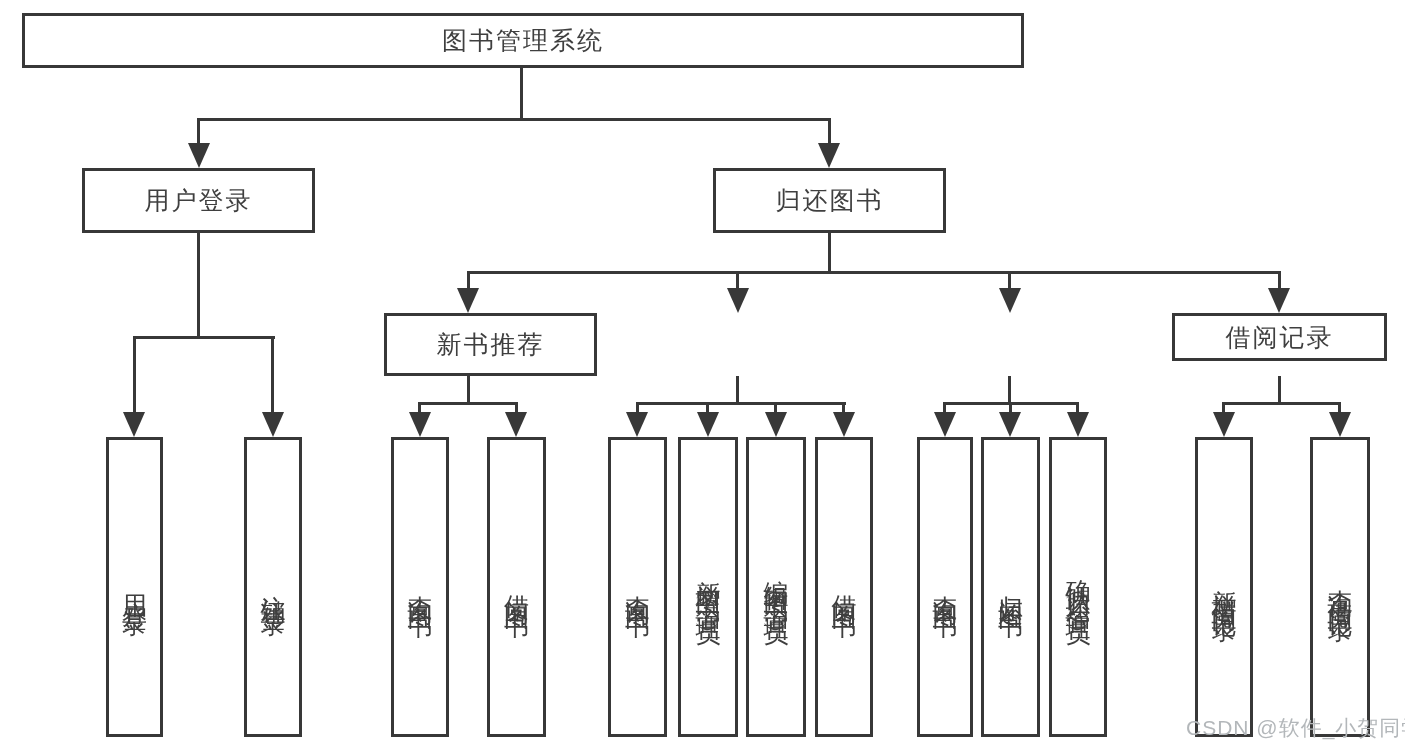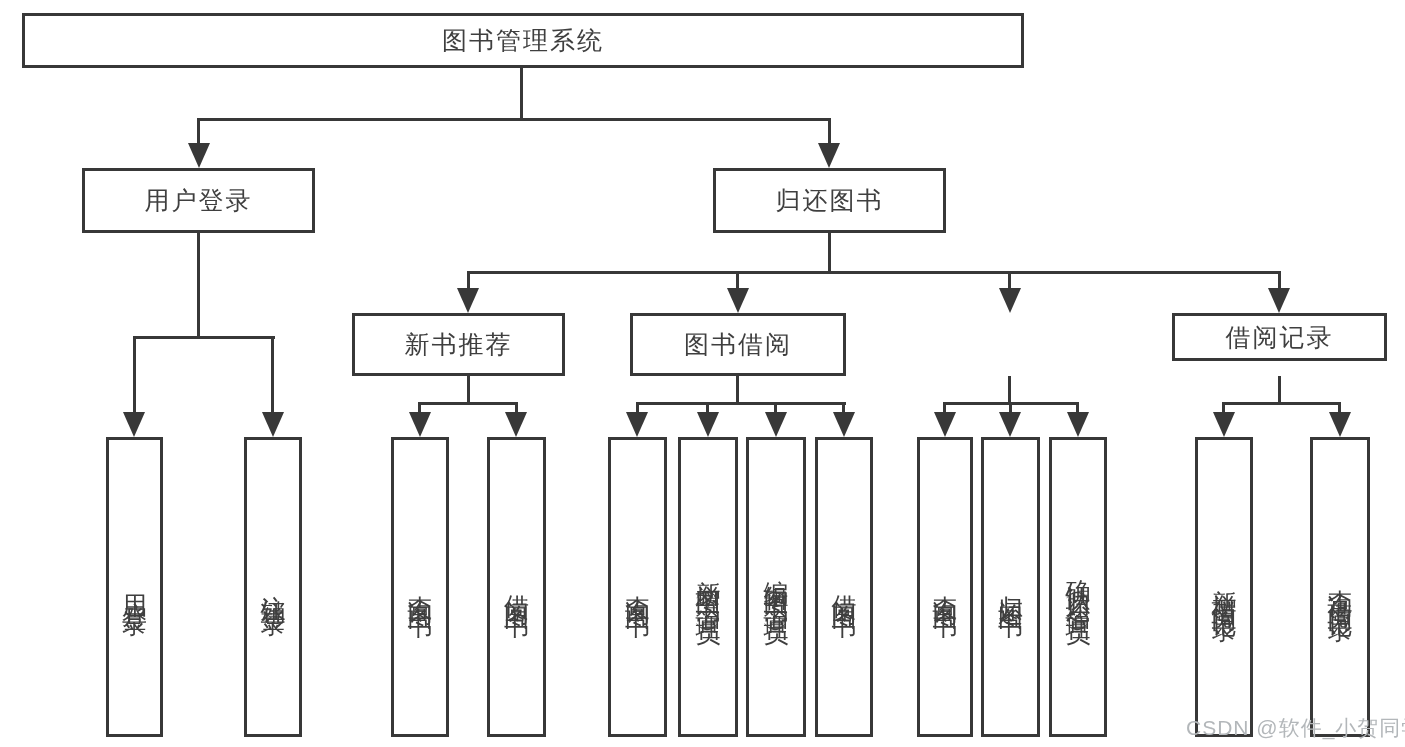--- a/index.html
+++ b/index.html
@@ -96,25 +96,22 @@
     <span>图书管理系统</span>
   </div>
 
   <div class="box" style="left:82px;top:168px;width:233px;height:65px">
     <span>用户登录</span>
   </div>
   <div class="box" style="left:713px;top:168px;width:233px;height:65px">
     <span>归还图书</span>
   </div>
 
-  <div class="box" style="left:352px;top:313px;width:213px;height:63px">
+  <div class="box" style="left:384px;top:313px;width:213px;height:63px">
     <span>新书推荐</span>
-  </div>
-  <div class="box" style="left:630px;top:313px;width:216px;height:63px">
-    <span>图书借阅</span>
   </div>
   <div class="box" style="left:1172px;top:313px;width:215px;height:48px">
     <span>借阅记录</span>
   </div>
 
   <div class="box leaf" style="left:106px;top:437px;width:57px;height:300px">
     <span>用户登录</span>
   </div>
   <div class="box leaf" style="left:244px;top:437px;width:58px;height:300px">
     <span>注销登录</span>

